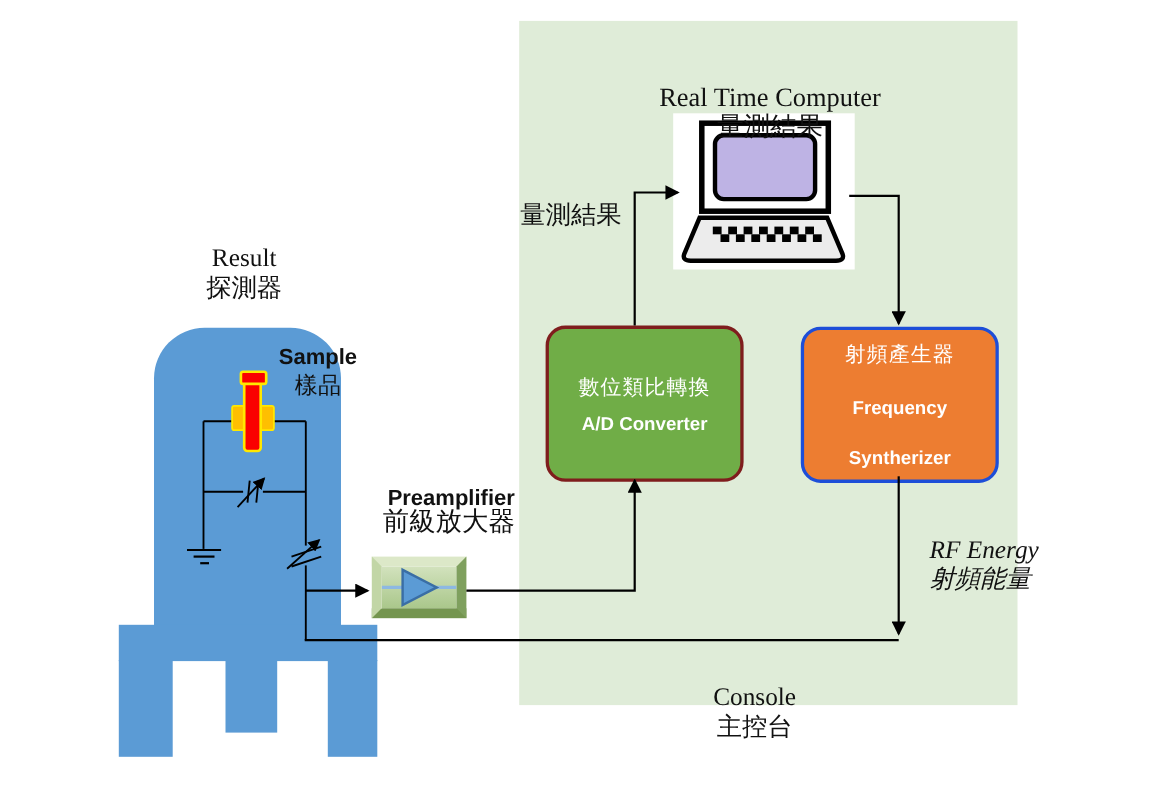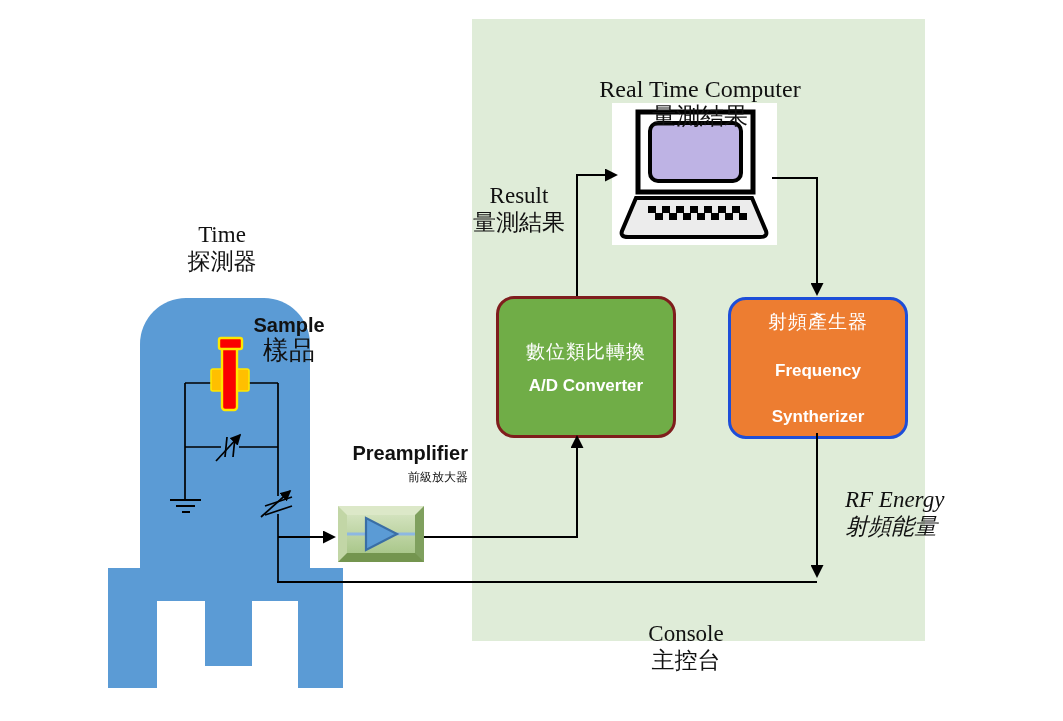--- a/index.html
+++ b/index.html
@@ -37,23 +37,23 @@
   
   .lbl{position:absolute;text-align:center;line-height:27px;white-space:nowrap;}
   .serif{font-family:"Liberation Serif",serif;font-size:23px;}
   #rtc-label{left:560px;top:44px;width:280px;font-size:24px;margin-top:32px;}
   #result-label{left:455px;top:182px;width:128px;}
   #rf-label{left:845px;top:486px;width:110px;text-align:left;font-style:italic;}
   #console-label{left:626px;top:620px;width:120px;}
   #probe-label{left:147px;top:221px;width:150px;}
   .sansb{font-weight:bold;font-size:20px;line-height:24px;margin-left:12px;}
   #sample-label{left:234px;top:313px;width:86px;line-height:25px;}
-  #sample-label .zh{font-weight:normal;font-size:26px;}
+  #sample-label .zh{font-weight:normal;font-size:21px;}
   #preamp-label{left:320px;top:441px;width:136px;line-height:24px;text-align:right;}
-  #preamp-label .zh{font-weight:normal;font-size:12px;}
+  #preamp-label .zh{font-weight:normal;font-size:24px;font-family:Liberation Mono, monospace;}
   #wires{left:0;top:0;pointer-events:none;}
 </style>
 </head>
 <body>
 
 <div id="stage">
 
   <div class="abs" id="console-panel"></div>
 
   <div class="abs probe" id="probe-body"></div>
@@ -149,41 +149,40 @@
         <rect x="683" y="213" width="8" height="7"></rect>
           <rect x="697" y="213" width="8" height="7"></rect>
         <rect x="711" y="213" width="8" height="7"></rect>
           <rect x="725" y="213" width="8" height="7"></rect>
         <rect x="739" y="213" width="8" height="7"></rect>
       </g>
     </g>
   </svg>
 
   <div class="lbl serif" id="probe-label">
-    <div>Time</div>
+    <div>Result</div>
     <div>探測器</div>
   </div>
 
   <div class="lbl sansb" id="sample-label">
     <div>Sample</div>
     <div class="zh">樣品</div>
   </div>
 
   <div class="lbl sansb" id="preamp-label">
     <div>Preamplifier</div>
     <div class="zh">前級放大器</div>
   </div>
 
   <div class="lbl serif" id="rtc-label">
     <div>Real Time Computer</div>
     <div>量測結果</div>
   </div>
 
   <div class="lbl serif" id="result-label">
-    <div>Result</div>
     <div>量測結果</div>
   </div>
 
   <div class="lbl serif" id="rf-label">
     <div>RF Energy</div>
     <div>射頻能量</div>
   </div>
 
   <div class="lbl serif" id="console-label">
     <div>Console</div>

